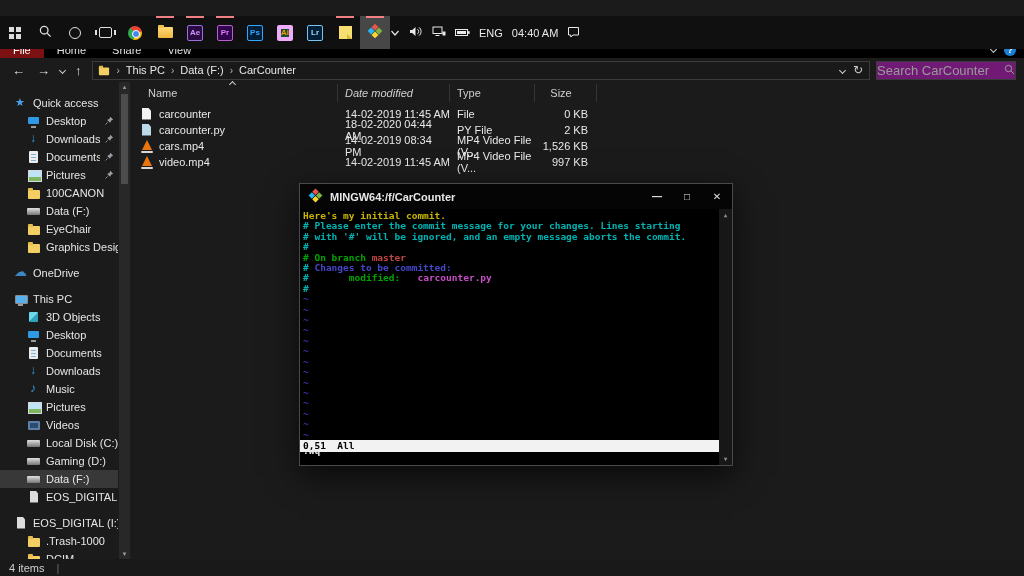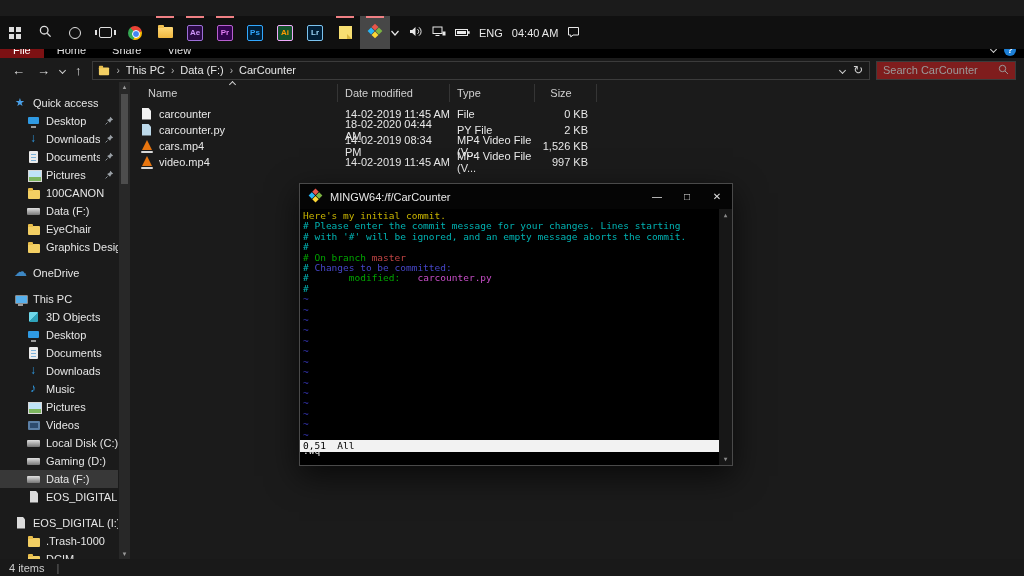--- a/index.html
+++ b/index.html
@@ -26,21 +26,21 @@
   .tbi-task-view::before, .tbi-task-view::after { content:''; position:absolute; top:2px; width:2px; height:5px; background:#e0e0e0; }
   .tbi-task-view::before { left:-5px; } .tbi-task-view::after { right:-5px; }
   .tbi-chrome { width:14px; height:14px; border-radius:50%; background:conic-gradient(from -45deg,#ea4335 0 120deg,#fbbc05 120deg 240deg,#34a853 240deg 360deg); }
   .tbi-chrome::after { content:''; position:absolute; left:4px; top:4px; width:6px; height:6px; background:#4285f4; border:1px solid #fff; border-radius:50%; }
   .tbi-folder-app { width:15px; height:11px; background:linear-gradient(#ffd977,#f0b73f); border-radius:1px; }
   .tbi-folder-app::before { content:''; position:absolute; left:0; top:-2px; width:6px; height:3px; background:#f0c050; border-radius:1px 1px 0 0; }
   .adobe { width:16px; height:16px; border-radius:2px; font-size:8px; font-weight:bold; display:flex; align-items:center; justify-content:center; font-family:"Liberation Sans",sans-serif; }
   .adobe-ae { background:#2a0a45; border:1px solid #9d6fd8; color:#cf96fa; }
   .adobe-pr { background:#31034e; border:1px solid #b75fd0; color:#e07df2; }
   .adobe-ps { background:#001e36; border:1px solid #31a8ff; color:#31a8ff; }
-  .adobe-ai { background:#14532d; border:1px solid #f0abfc; color:#ff9a00; }
+  .adobe-ai { background:#14532d; border:4px solid #f0abfc; color:#ff9a00; }
   .adobe-lr { background:#001e36; border:1px solid #7cc3ef; color:#9bd4f5; }
   .tbi-sticky { width:13px; height:13px; background:#f7df72; }
   .tbi-sticky::after { content:''; position:absolute; right:0; bottom:0; border-left:5px solid #d8b73e; border-top:5px solid transparent; }
 
   
   #explorer { position:absolute; top:23px; left:0; right:0; bottom:0; background:#1b1b1b; }
   .titlebar { height:18px; background:#000; display:flex; align-items:center; color:#cfcfcf; font-size:11px; }
   .qat { display:flex; align-items:center; gap:5px; padding-left:6px; }
   .qat-sep { color:#5a5a5a; font-size:10px; }
   .exp-title { margin-left:4px; }
@@ -55,21 +55,21 @@
 
   .navbar { height:24px; display:flex; align-items:center; background:#1b1b1b; padding:0 8px 0 6px; }
   .nav-arrow { color:#e0e0e0; font-size:13px; padding:0 6px; line-height:1; }
   .chev { display:inline-block; width:5px; height:5px; border-right:1.2px solid #cfcfcf; border-bottom:1.2px solid #cfcfcf; }
   .chev-down { transform:rotate(45deg); }
   .chev-up { transform:rotate(-135deg); }
   .addressbar { flex:1; height:19px; border:1px solid #3b3b3b; background:#191919; display:flex; align-items:center; font-size:11px; color:#e6e6e6; padding:0 4px; margin:0 6px 0 4px; }
   .crumb-sep { color:#b5b5b5; padding:0 6px; font-size:10px; }
   .addr-right { margin-left:auto; display:flex; align-items:center; gap:8px; color:#cfcfcf; padding-right:2px; }
   .refresh-glyph { font-size:12px; color:#cfcfcf; }
-  .searchbox { width:140px; height:19px; border:1px solid #3b3b3b; background:#7f1d1d; display:flex; align-items:center; font-size:11px; color:#9a9a9a; padding:0 6px; }
+  .searchbox { width:140px; height:19px; border:1px solid #3b3b3b; background:#701a75; display:flex; align-items:center; font-size:13px; color:#9a9a9a; padding:0 0; }
   .searchbox .ph { flex:1; }
 
   .main { position:absolute; top:59px; left:0; right:0; bottom:17px; display:flex; }
 
   
   .sidebar { width:130px; position:relative; overflow:hidden; padding-top:12px; }
   .sb-inner { padding-right:12px; }
   .sb-row { height:18px; display:flex; align-items:center; font-size:11px; color:#e6e6e6; gap:5px; padding-left:14px; white-space:nowrap; }
   .sb-row.child { padding-left:27px; }
   .sb-row.selected { background:#383838; }
@@ -79,21 +79,21 @@
   .sb-scroll { position:absolute; right:0; top:0; bottom:0; width:11px; background:#282828; }
   .sb-scroll .arr { position:absolute; left:0; right:0; text-align:center; color:#9a9a9a; font-size:6px; line-height:10px; }
   .sb-scroll .arr.top { top:0; } .sb-scroll .arr.bot { bottom:0; }
   .sb-thumb { position:absolute; left:2px; right:2px; top:12px; height:90px; background:#4d4d4d; }
 
   
   .filelist { flex:1; position:relative; padding-top:2px; }
   .cols { display:flex; height:18px; align-items:center; font-size:11px; color:#d0d0d0; position:relative; }
   .colh { height:100%; display:flex; align-items:center; border-right:1px solid #353535; }
   .colh.c-name { width:208px; padding-left:18px; position:relative; }
-  .colh.c-date { width:112px; padding-left:7px; }
+  .colh.c-date { width:112px; padding-left:7px;font-style:italic; }
   .colh.c-type { width:85px; padding-left:7px; }
   .colh.c-size { width:62px; justify-content:center; padding-right:9px; }
   .sort-caret { position:absolute; left:100px; top:-2px; }
   .rows { margin-top:4px; }
   .f-row { display:flex; height:16px; align-items:center; font-size:11px; color:#e8e8e8; }
   .f-name { width:208px; display:flex; align-items:center; gap:5px; padding-left:10px; }
   .f-date { width:112px; padding-left:7px; }
   .f-type { width:85px; padding-left:7px; }
   .f-size { width:62px; text-align:right; padding-right:9px; }
 
@@ -120,21 +120,21 @@
   .ic-videos::after { content:''; position:absolute; left:3px; top:4px; width:8px; height:5px; background:#2d4b6e; }
   .ic-sd-card::before { content:''; position:absolute; left:3px; top:0; width:8px; height:12px; background:#dcdcdc; clip-path:polygon(0 0,70% 0,100% 22%,100% 100%,0 100%); }
   .ic-file-generic::before { content:''; position:absolute; left:2px; top:0; width:9px; height:12px; background:#f2f2f2; clip-path:polygon(0 0,68% 0,100% 27%,100% 100%,0 100%); }
   .ic-py-file::before { content:''; position:absolute; left:2px; top:0; width:9px; height:12px; background:#bcd9ea; clip-path:polygon(0 0,68% 0,100% 27%,100% 100%,0 100%); }
   .ic-vlc::before { content:''; position:absolute; left:2px; top:0; border-left:5px solid transparent; border-right:5px solid transparent; border-bottom:10px solid #e8750f; }
   .ic-vlc::after { content:''; position:absolute; left:1px; bottom:0; width:12px; height:2px; background:#d8d8d8; border-radius:1px; }
   .qat-props { width:9px; height:11px; background:#ececec; position:relative; display:inline-block; }
   .qat-props::after { content:'✓'; position:absolute; left:1px; top:1px; font-size:8px; color:#c22; font-weight:bold; }
 
   
-  #terminal { position:absolute; left:299px; top:183px; width:434px; height:283px; background:#000; border:1px solid #4a4a4a; box-shadow:0 10px 30px rgba(0,0,0,.65); z-index:40; }
+  #terminal { position:absolute; left:299px; top:183px; width:434px; height:283px; background:#000; border:1px solid #4a4a4a; box-shadow:0 10px 30px rgba(0,0,0,.65); z-index:40;font-weight:bold; }
   .t-titlebar { height:25px; background:#050505; display:flex; align-items:center; gap:7px; padding-left:8px; color:#e8e8e8; font-size:11px; }
   .t-controls { margin-left:auto; display:flex; height:100%; }
   .t-btn { width:30px; display:flex; align-items:center; justify-content:center; color:#e0e0e0; font-size:10px; }
   .t-body { position:absolute; top:25px; left:0; right:0; bottom:0; font-family:"DejaVu Sans Mono","Liberation Mono",monospace; font-size:9.5px; }
   .t-lines { position:absolute; left:3px; top:2px; right:15px; line-height:10.4px; white-space:pre; }
   .t-scrollbar { position:absolute; right:0; top:0; bottom:0; width:13px; background:#171717; }
   .t-scrollbar .arr { position:absolute; left:0; right:0; text-align:center; color:#8a8a8a; font-size:6px; line-height:12px; }
   .t-scrollbar .arr.top { top:0; } .t-scrollbar .arr.bot { bottom:0; }
   .t-status { position:absolute; left:0; right:13px; bottom:13px; height:12px; background:#f2f2f2; color:#000; display:flex; justify-content:space-between; padding:0 3px; white-space:pre; line-height:12px; }
   .t-cmd { position:absolute; left:3px; bottom:8px; height:13px; color:#e8e8e8; line-height:13px; white-space:pre; }

